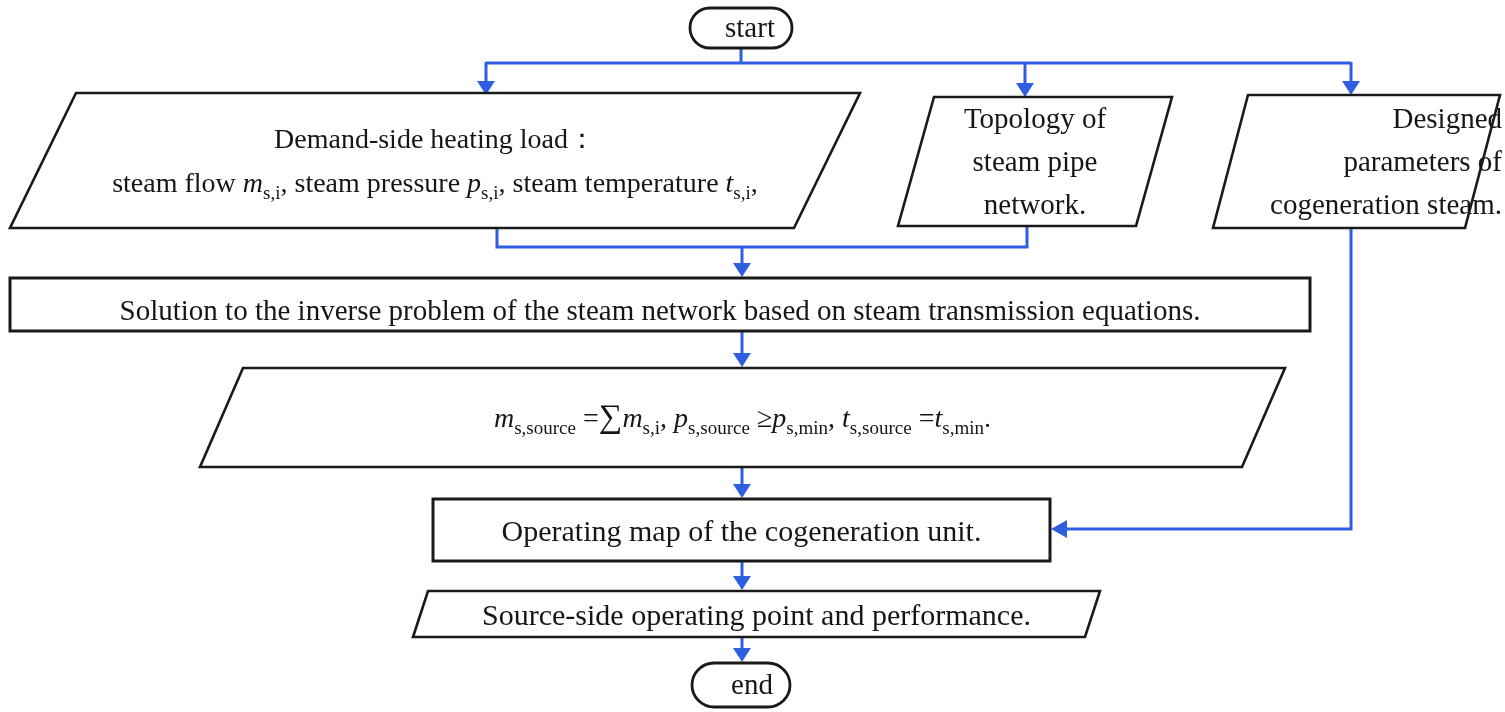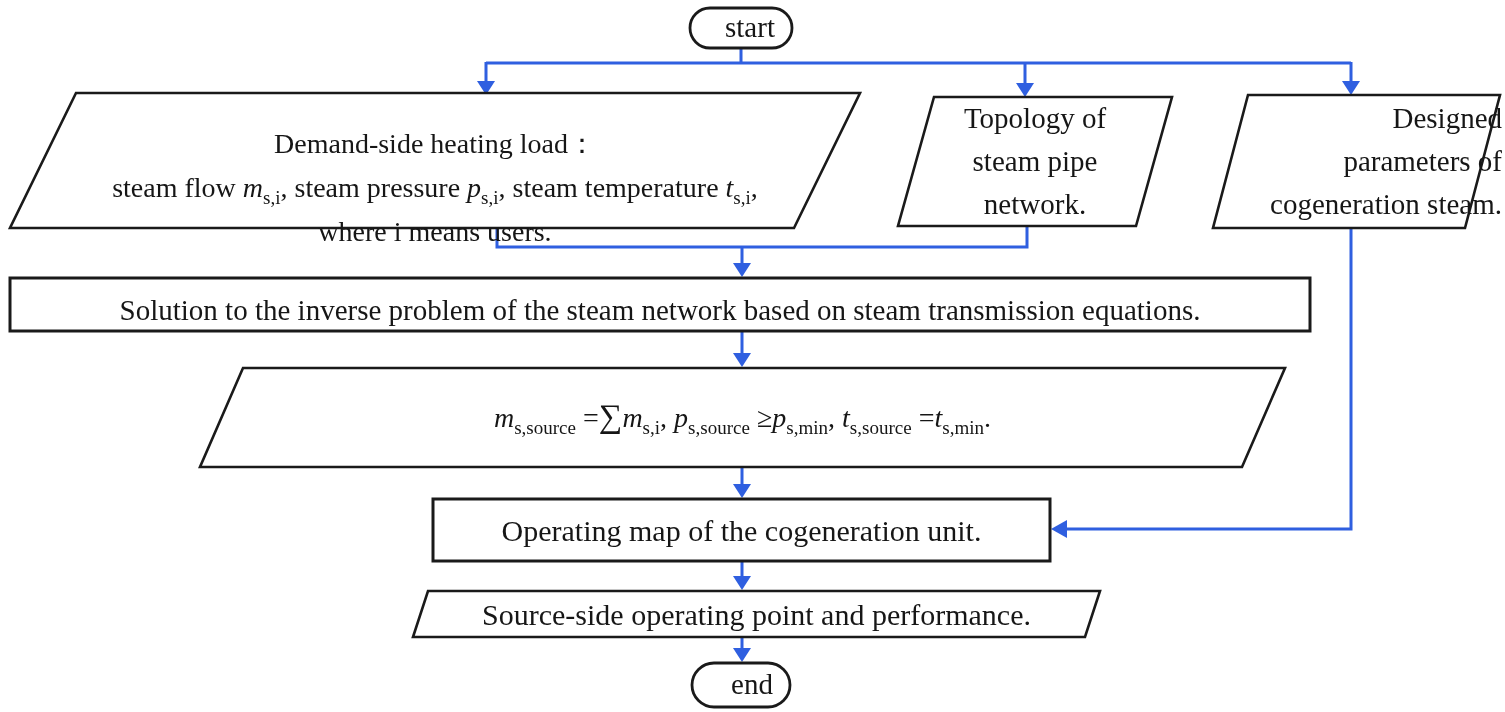--- a/index.html
+++ b/index.html
@@ -13,21 +13,21 @@
     position:absolute;display:flex;flex-direction:column;
     align-items:center;justify-content:center;text-align:center;
     line-height:1.5;pointer-events:none;white-space:nowrap;
   }
   .seg-var{font-style:italic;}
   sub{font-size:0.68em;line-height:0;letter-spacing:0;}
   .seg-sum{font-size:1.18em;line-height:0;}
   .f28{font-size:28px;}
   .f29{font-size:29px;}
   .f30{font-size:30px;}
-  .lh44{line-height:44px;margin-top:27px;}
+  .lh44{line-height:44px;}
   .lh43{line-height:43px;}
   .lh48{line-height:48px;}
 </style>
 </head>
 <body>
 
 <div class="canvas">
 
   <svg class="shapes" width="1505" height="712" viewBox="0 0 1505 712">
 
@@ -66,21 +66,20 @@
     </g>
   </svg>
 
   <div class="txt f29" style="left:690px;top:8px;width:102px;height:40px;margin-left:9px;">
     <div>start</div>
   </div>
 
   <div class="txt f28 lh44" style="left:30px;top:95px;width:810px;height:132px;">
     <div><span>Demand-side heating load：</span></div>
     <div><span>steam flow </span><span class="seg-var">m</span><sub class="seg-sub">s,i</sub><span>, steam pressure </span><span class="seg-var">p</span><sub class="seg-sub">s,i</sub><span>, steam temperature </span><span class="seg-var">t</span><sub class="seg-sub">s,i</sub><span>,</span></div>
-    <div><span>where i means users.</span></div>
   </div>
 
   <div class="txt f29 lh43" style="left:898px;top:97px;width:274px;height:129px;">
     <div>Topology of</div>
     <div>steam pipe</div>
     <div>network.</div>
   </div>
 
   <div class="txt f29 lh43" style="left:1213px;top:95px;width:289px;height:133px;align-items:flex-end;">
     <div>Designed</div>

